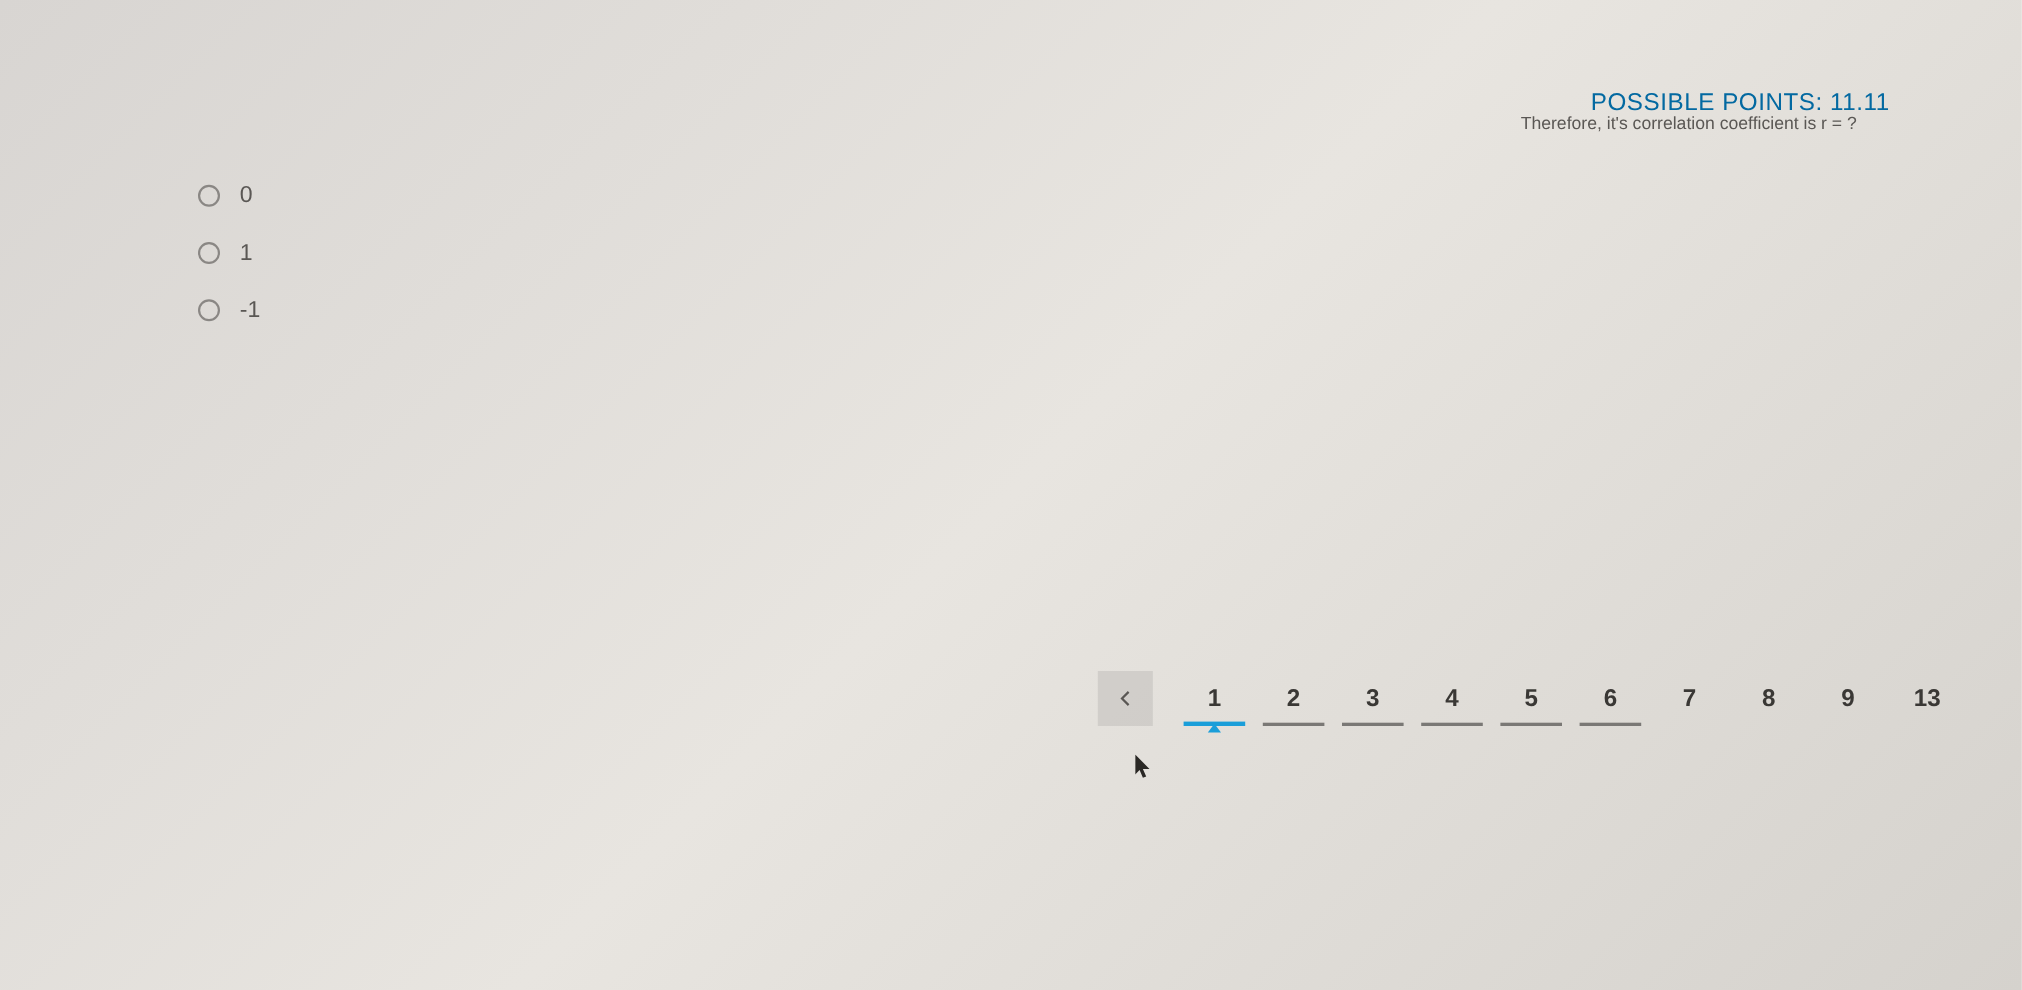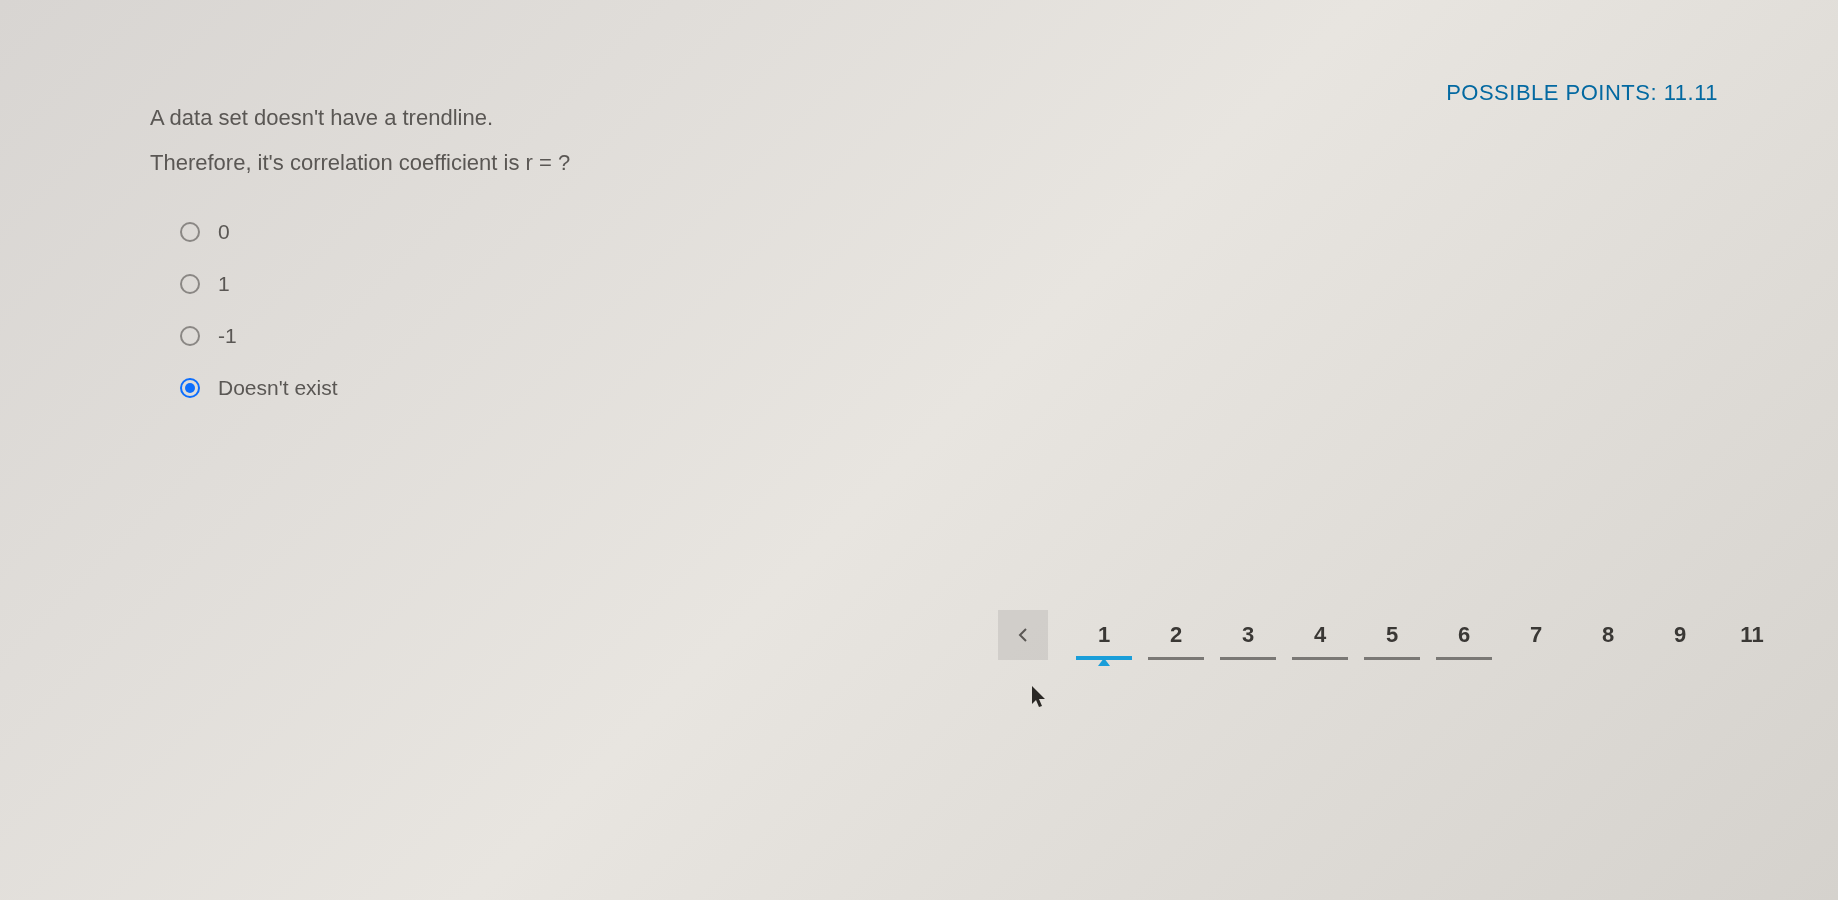--- a/index.html
+++ b/index.html
@@ -29,23 +29,24 @@
       left: 150px;
       right: 150px;
     }
     .question-text {
       font-size: 22px;
       color: #5a5754;
       line-height: 1.6;
       margin-bottom: 10px;
     }
     .question-text-2 {
-      font-size: 22px;
+      font-size: 16px;
       color: #5a5754;
       line-height: 1.6;
+      text-align: right;
     }
     .options {
       margin-top: 40px;
       margin-left: 30px;
     }
     .option {
       display: flex;
       align-items: center;
       margin-bottom: 28px;
       cursor: pointer;
@@ -146,56 +147,51 @@
       width: 18px;
       height: 24px;
     }
   </style>
 </head>
 <body>
 
 <div class="points-label">POSSIBLE POINTS: 11.11</div>
 
 <div class="question-container">
-  <div class="question-text">A data set doesn't have a trendline.</div>
   <div class="question-text-2">Therefore, it's correlation coefficient is r = ?</div>
 
   <div class="options">
     <div class="option">
       <div class="radio"></div>
       <span class="option-label">0</span>
     </div>
     <div class="option">
       <div class="radio"></div>
       <span class="option-label">1</span>
     </div>
     <div class="option">
       <div class="radio"></div>
       <span class="option-label">-1</span>
-    </div>
-    <div class="option">
-      <div class="radio selected"></div>
-      <span class="option-label">Doesn't exist</span>
     </div>
   </div>
 </div>
 
 <div class="nav-container">
   <div class="nav-prev">
     <svg viewBox="0 0 10 14">
       <path d="M8 1 L2 7 L8 13" fill="none" stroke="#5a5754" stroke-width="2"></path>
     </svg>
   </div>
   <div class="nav-item current">1</div>
   <div class="nav-item underlined">2</div>
   <div class="nav-item underlined">3</div>
   <div class="nav-item underlined">4</div>
   <div class="nav-item underlined">5</div>
   <div class="nav-item underlined">6</div>
   <div class="nav-item">7</div>
   <div class="nav-item">8</div>
   <div class="nav-item">9</div>
-  <div class="nav-item">11</div>
+  <div class="nav-item">13</div>
 </div>
 
 <svg class="cursor-icon" viewBox="0 0 18 24">
   <path d="M0 0 L0 18 L4 14 L7 21 L10 20 L7 13 L13 13 Z" fill="#2a2825"></path>
 </svg>
 
 </body></html>

